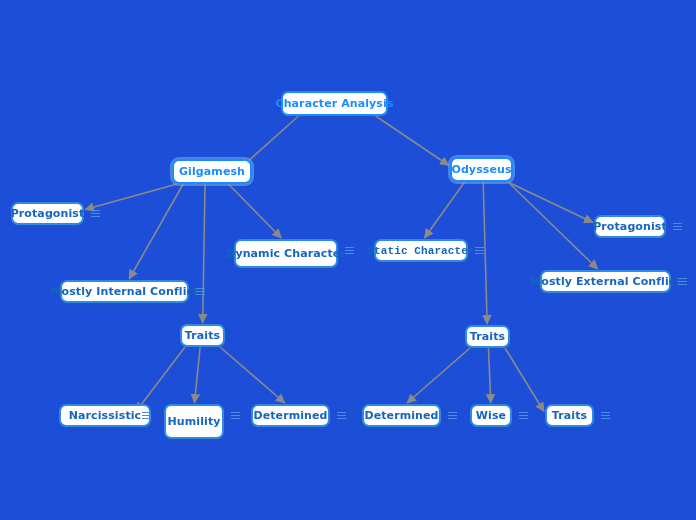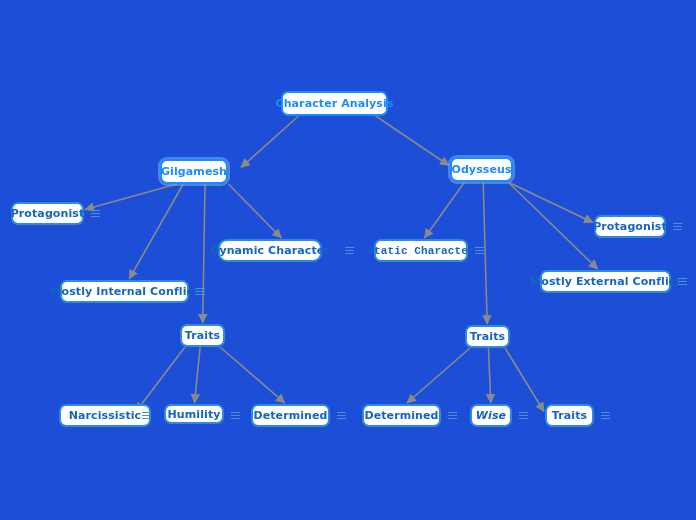--- a/index.html
+++ b/index.html
@@ -97,35 +97,35 @@
       <line x1="508" y1="182" x2="597.7" y2="269" stroke="#8a8a8a" stroke-width="1.6" marker-end="url(#arrowhead)"></line>
       <line x1="508" y1="182" x2="593" y2="222.5" stroke="#8a8a8a" stroke-width="1.6" marker-end="url(#arrowhead)"></line>
       <line x1="470" y1="348" x2="406.98" y2="403" stroke="#8a8a8a" stroke-width="1.6" marker-end="url(#arrowhead)"></line>
       <line x1="488.48" y1="348" x2="490.7984" y2="403" stroke="#8a8a8a" stroke-width="1.6" marker-end="url(#arrowhead)"></line>
       <line x1="505" y1="348" x2="544" y2="411.5" stroke="#8a8a8a" stroke-width="1.6" marker-end="url(#arrowhead)"></line>
     </svg>
   <div id="node-layer">
       <div class="node root" style="left: 281px; top: 91px; width: 107px; height: 25px;">
         <span>Character Analysis</span>
       </div>
-      <div class="node selected" style="left: 160px; top: 159px; width: 68px; height: 25px;">
+      <div class="node selected" style="left: 172px; top: 159px; width: 80px; height: 25px;">
         <span>Gilgamesh</span>
       </div>
       <div class="node selected" style="left: 450px; top: 157px; width: 63px; height: 25px; border-radius: 7px;">
         <span>Odysseus</span>
       </div>
       <div class="node" style="left: 11px; top: 202px; width: 73px; height: 23px;">
         <span>Protagonist</span>
       </div>
       <span class="note-icon" style="left: 91px; top: 209px;">
         <span class="ln l1"></span>
         <span class="ln l2"></span>
         <span class="ln l3"></span>
       </span>
-      <div class="node" style="left: 218px; top: 239px; width: 104px; height: 23px; border-radius: 9px;">
+      <div class="node" style="left: 234px; top: 239px; width: 104px; height: 29px;">
         <span>Dynamic Character</span>
       </div>
       <span class="note-icon" style="left: 345px; top: 246px;">
         <span class="ln l1"></span>
         <span class="ln l2"></span>
         <span class="ln l3"></span>
       </span>
       <div class="node" style="left: 60px; top: 280px; width: 129px; height: 23px;">
         <span>Mostly Internal Conflict</span>
       </div>
@@ -138,21 +138,21 @@
         <span>Traits</span>
       </div>
       <div class="node" style="left: 59px; top: 404px; width: 92px; height: 23px;">
         <span>Narcissistic</span>
       </div>
       <span class="note-icon" style="left: 142px; top: 411px;">
         <span class="ln l1"></span>
         <span class="ln l2"></span>
         <span class="ln l3"></span>
       </span>
-      <div class="node" style="left: 164px; top: 404px; width: 60px; height: 20px;">
+      <div class="node" style="left: 164px; top: 404px; width: 60px; height: 35px;">
         <span>Humility</span>
       </div>
       <span class="note-icon" style="left: 231px; top: 411px;">
         <span class="ln l1"></span>
         <span class="ln l2"></span>
         <span class="ln l3"></span>
       </span>
       <div class="node" style="left: 251px; top: 404px; width: 79px; height: 23px;">
         <span>Determined</span>
       </div>
@@ -189,21 +189,21 @@
         <span>Traits</span>
       </div>
       <div class="node" style="left: 362px; top: 404px; width: 79px; height: 23px;">
         <span>Determined</span>
       </div>
       <span class="note-icon" style="left: 448px; top: 411px;">
         <span class="ln l1"></span>
         <span class="ln l2"></span>
         <span class="ln l3"></span>
       </span>
-      <div class="node" style="left: 470px; top: 404px; width: 42px; height: 23px; font-style: italic;">
+      <div class="node" style="left: 470px; top: 404px; width: 42px; height: 23px;">
         <span>Wise</span>
       </div>
       <span class="note-icon" style="left: 519px; top: 411px;">
         <span class="ln l1"></span>
         <span class="ln l2"></span>
         <span class="ln l3"></span>
       </span>
       <div class="node" style="left: 545px; top: 404px; width: 49px; height: 23px;">
         <span>Traits</span>
       </div>

